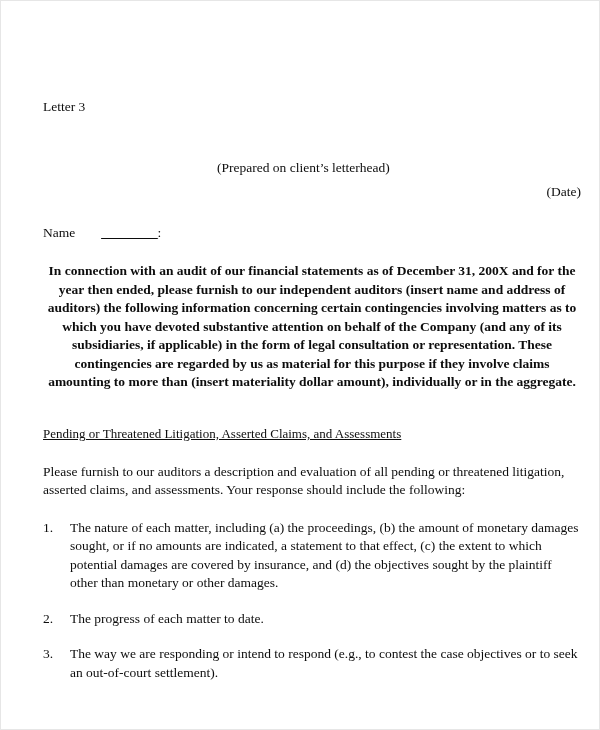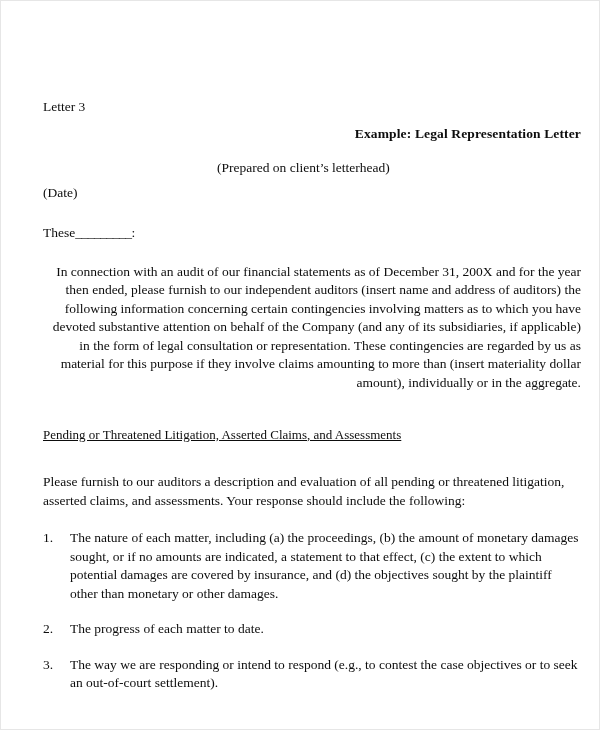--- a/index.html
+++ b/index.html
@@ -43,66 +43,70 @@
     line-height: 18.5px;
     font-weight: bold;
     text-align: right;
     margin-top: 8px;
     letter-spacing: 0.01em;
   }
 
   .letterhead-note {
     font-size: 13.5px;
     line-height: 18.5px;
-    margin-top: 16px;
+    margin-top: 42px;
     padding-left: 174px;
   }
 
   .recipient-block {
     font-size: 13.5px;
     line-height: 18.5px;
     margin-top: 6px;
   }
   .recipient-block div {
     white-space: pre;
+    text-align: right;
   }
 
   .salutation {
     font-size: 13.5px;
     line-height: 18.5px;
     margin-top: 22px;
     white-space: pre;
   }
   .salutation .blank {
+    text-decoration: underline;
     letter-spacing: -0.5px;
+    margin-left: 26px;
   }
 
   .body-para {
     font-size: 13.5px;
     line-height: 18.5px;
     margin-top: 20px;
-    text-align: right;
+    text-align: center;
+    font-weight: bold;
   }
 
   .section-heading {
     font-size: 13px;
     line-height: 18.5px;
     margin-top: 20px;
     text-decoration: underline;
     display: inline-block;
   }
 
   .section-heading-wrap {
     margin-top: 0;
   }
 
   .intro-para {
     font-size: 13.5px;
     line-height: 18.5px;
-    margin-top: 29px;
+    margin-top: 19px;
   }
 
   .numbered-list {
     margin: 0;
     padding: 0;
     list-style: none;
     margin-top: 19px;
   }
   .numbered-list li {
     position: relative;
@@ -123,29 +127,28 @@
   }
 </style>
 </head>
 <body>
 
 <div class="page">
   <div class="doc-body">
 
     <div class="letter-label">Letter 3</div>
 
-    <div class="doc-title">Example: Legal Representation Letter</div>
 
     <div class="letterhead-note">(Prepared on client’s letterhead)</div>
 
     <div class="recipient-block">
       <div>(Date)</div>
     </div>
 
-    <div class="salutation"><span>These</span><span class="blank">_________</span><span>:</span></div>
+    <div class="salutation"><span>Name</span><span class="blank">_________</span><span>:</span></div>
 
     <p class="body-para">In connection with an audit of our financial statements as of December 31, 200X and for the year then ended, please furnish to our independent auditors (insert name and address of auditors) the following information concerning certain contingencies involving matters as to which you have devoted substantive attention on behalf of the Company (and any of its subsidiaries, if applicable) in the form of legal consultation or representation. These contingencies are regarded by us as material for this purpose if they involve claims amounting to more than (insert materiality dollar amount), individually or in the aggregate.</p>
 
     <div class="section-heading-wrap">
       <span class="section-heading">Pending or Threatened Litigation, Asserted Claims, and Assessments</span>
     </div>
 
     <p class="intro-para">Please furnish to our auditors a description and evaluation of all pending or threatened litigation, asserted claims, and assessments. Your response should include the following:</p>
 
     <ol class="numbered-list">

